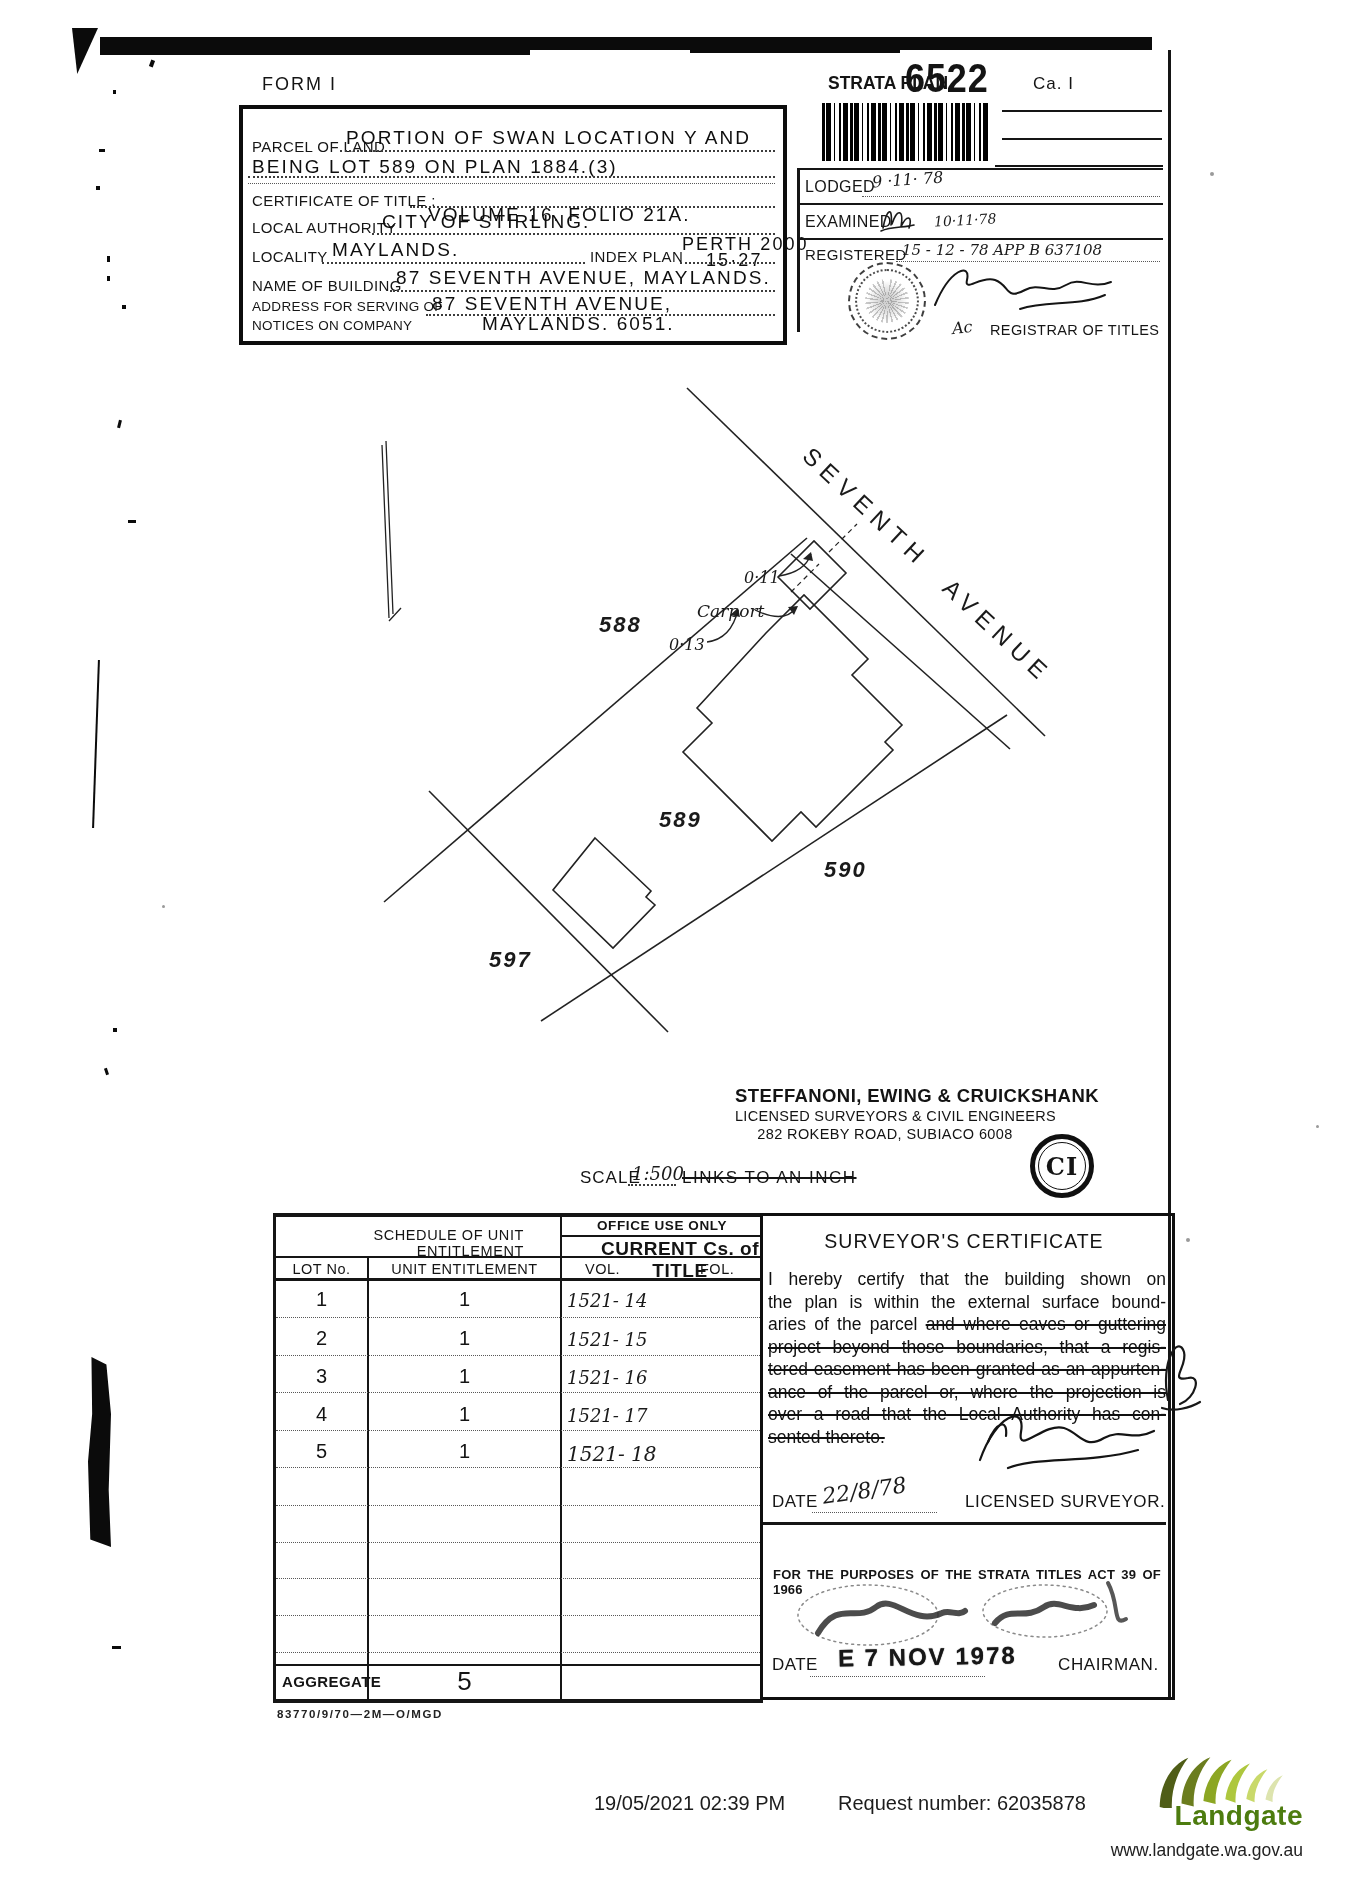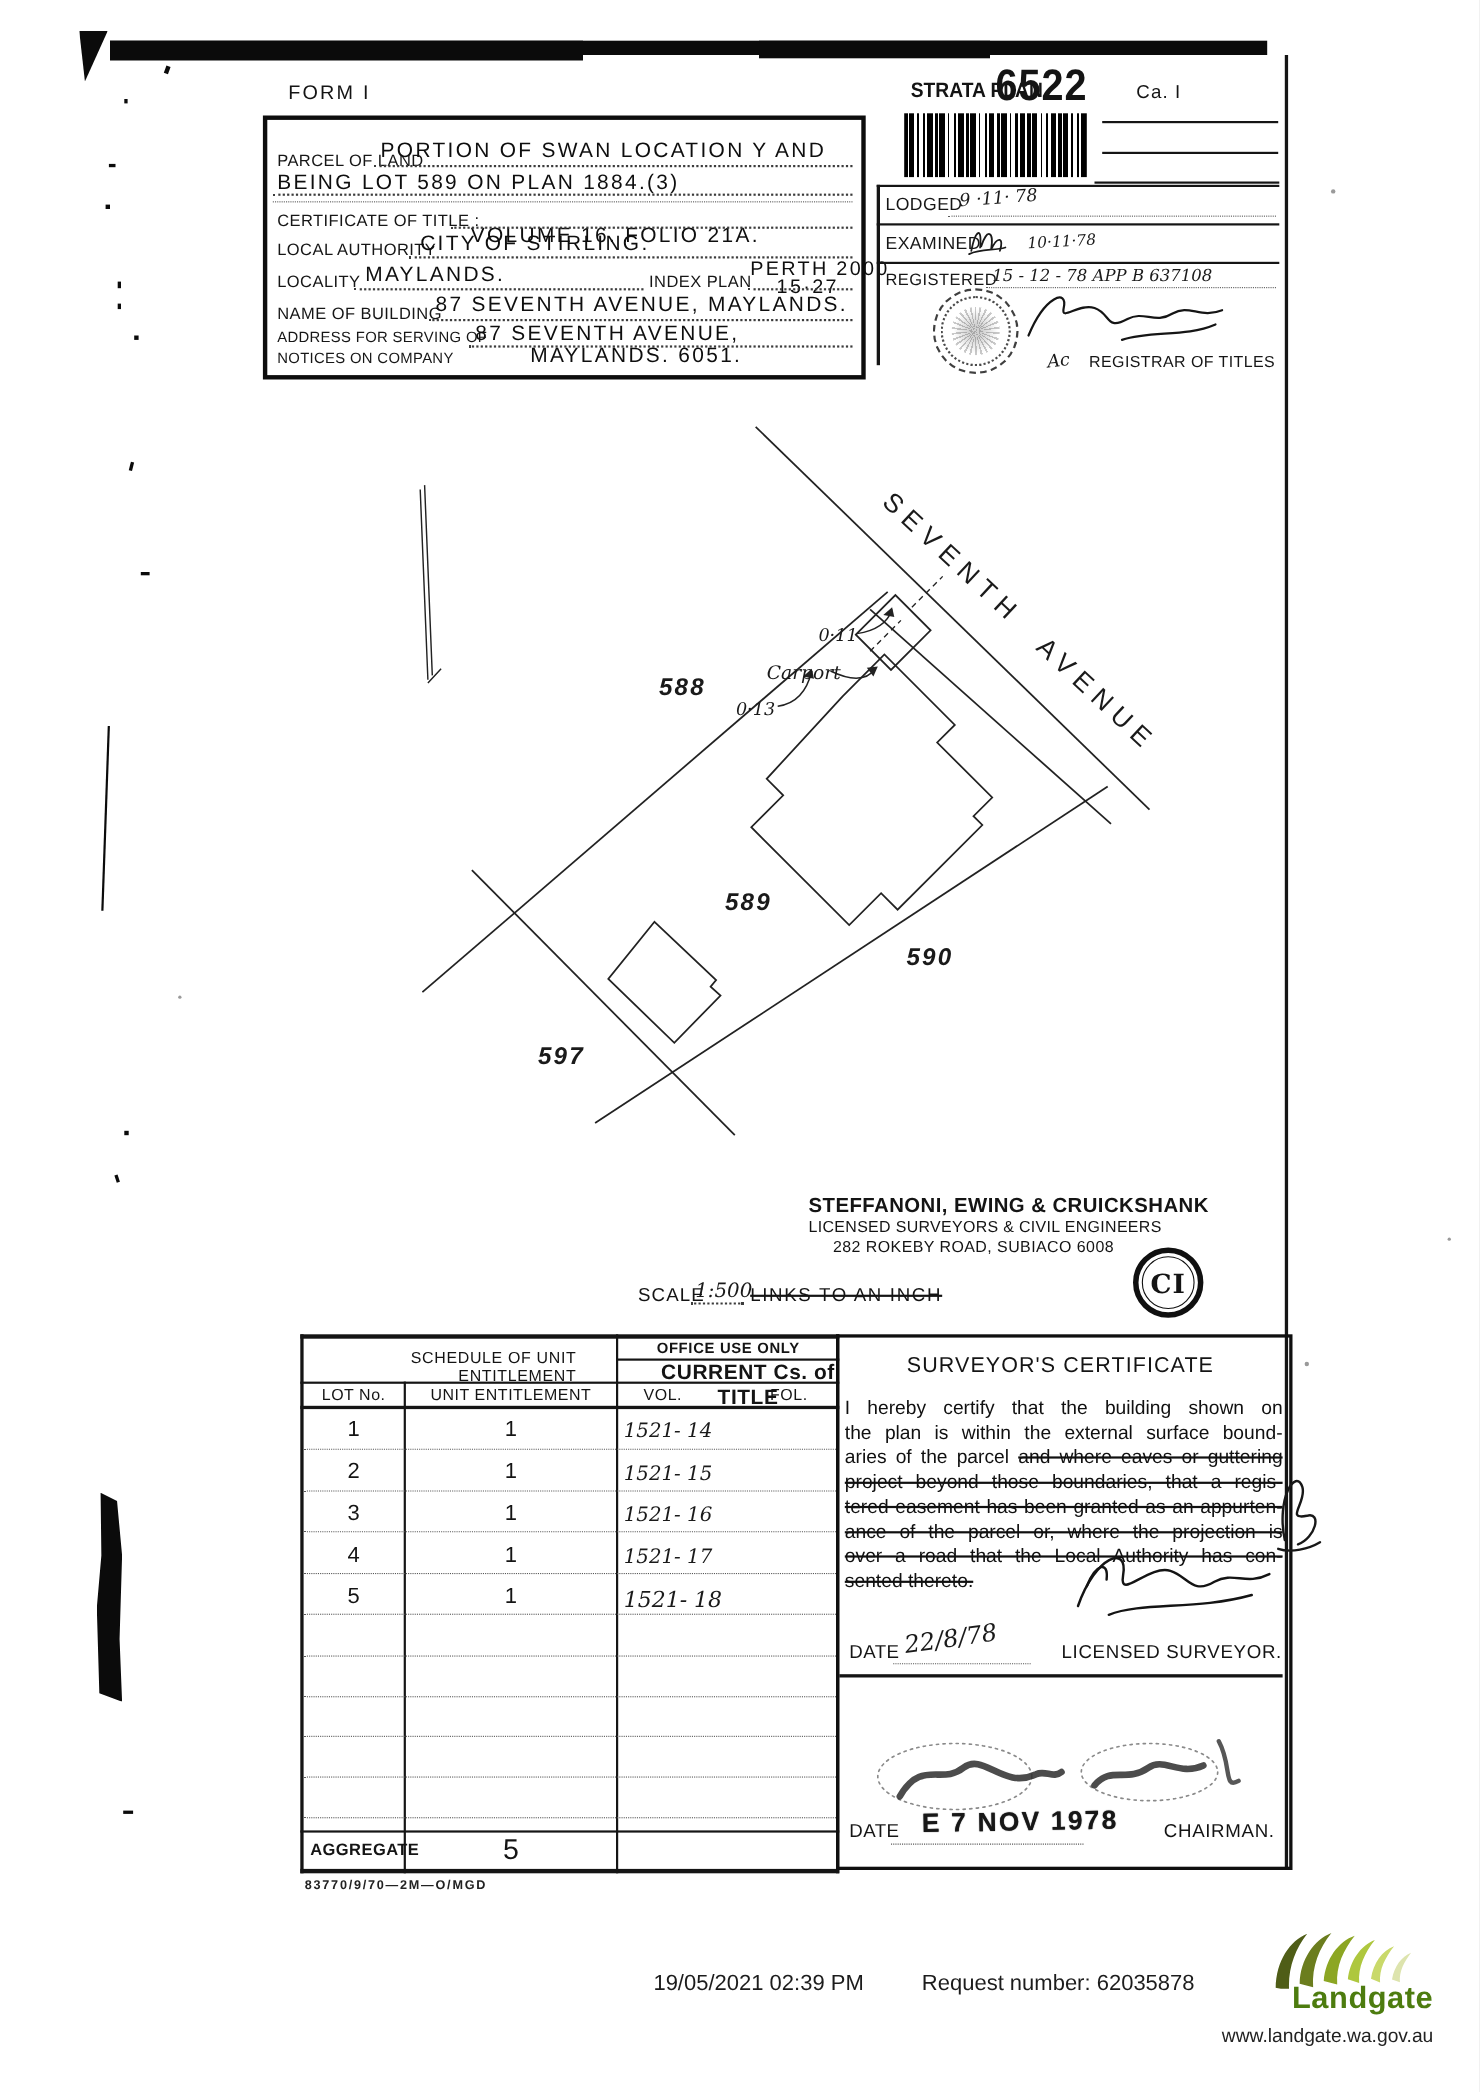--- a/index.html
+++ b/index.html
@@ -246,20 +246,21 @@
       <path d="M40 70 C70 58 120 66 170 52"></path>
       <path d="M20 44 C28 24 40 20 38 38"></path>
     </g>
   </svg>
   <div class="abs lbl" style="left:772px;top:1492px;font-size:17px;">DATE</div>
   <div class="abs hand" style="left:822px;top:1478px;font-size:22px;transform:rotate(-8deg);">22/8/78</div>
   <div class="abs dot2" style="left:812px;top:1498px;width:125px;height:14px;"></div>
   <div class="abs" style="left:965px;top:1492px;font-size:17px;letter-spacing:.6px;">LICENSED SURVEYOR.</div>
   <div class="ln abs" style="left:763px;top:1522px;width:403px;height:3px;"></div>
 
+  <div class="abs jline" style="left:773px;top:1567px;width:388px;font-size:13px;font-weight:bold;letter-spacing:.2px;">FOR THE PURPOSES OF THE STRATA TITLES ACT 39 OF 1966</div>
   <svg class="abs" style="left:790px;top:1575px;" width="350" height="85" viewBox="0 0 350 85">
     <g fill="none" stroke-linecap="round">
       <ellipse cx="78" cy="40" rx="70" ry="30" stroke="#8a8a8a" stroke-width="1.5" stroke-dasharray="2 4"></ellipse>
       <ellipse cx="255" cy="36" rx="62" ry="26" stroke="#8a8a8a" stroke-width="1.5" stroke-dasharray="2 4"></ellipse>
       <path d="M28 58 C48 24 66 48 86 32 C104 18 122 52 152 38 C160 34 168 42 175 36" stroke="#2d2d2d" stroke-width="6" opacity=".85"></path>
       <path d="M205 48 C220 30 234 46 254 32 C268 22 282 40 304 30" stroke="#2d2d2d" stroke-width="6" opacity=".85"></path>
       <path d="M318 8 C330 30 322 52 336 44" stroke="#2d2d2d" stroke-width="4" opacity=".8"></path>
     </g>
   </svg>
   <div class="abs lbl" style="left:772px;top:1655px;font-size:17px;">DATE</div>

